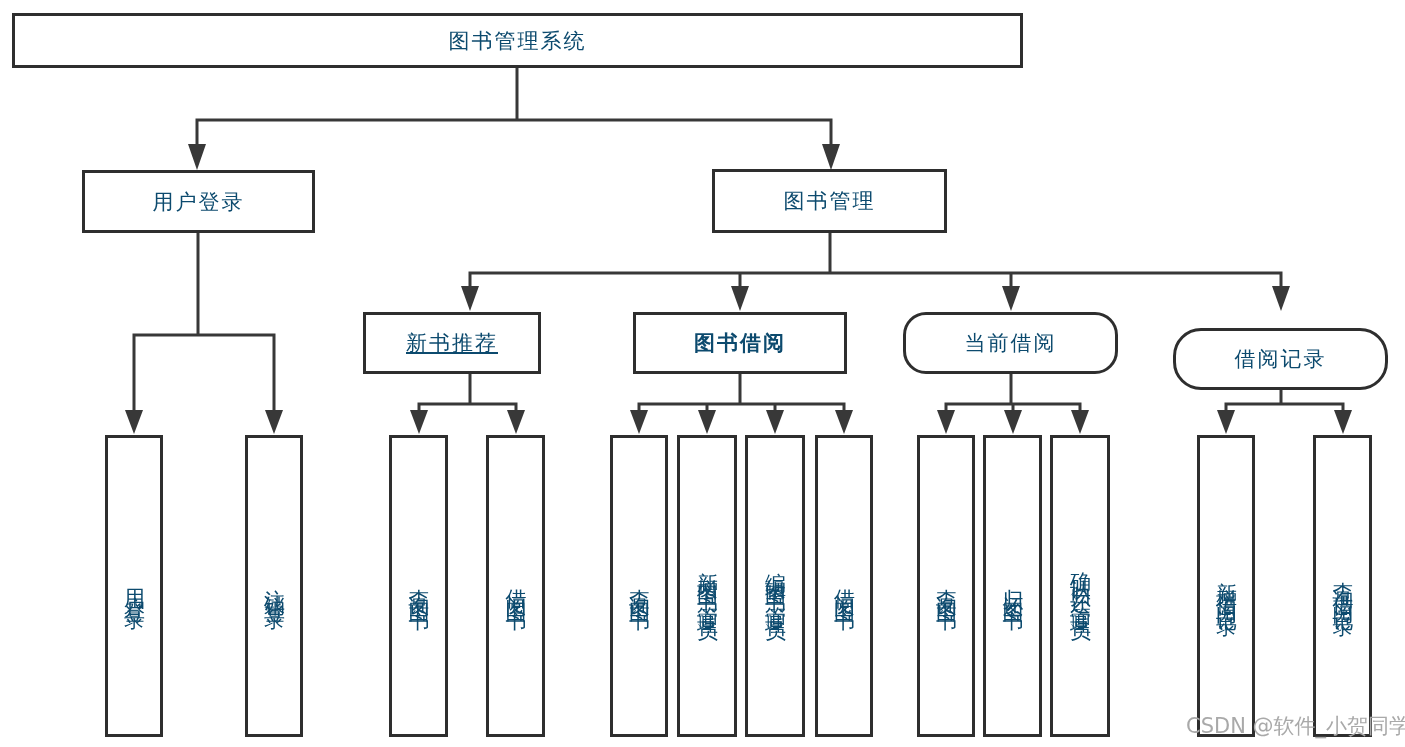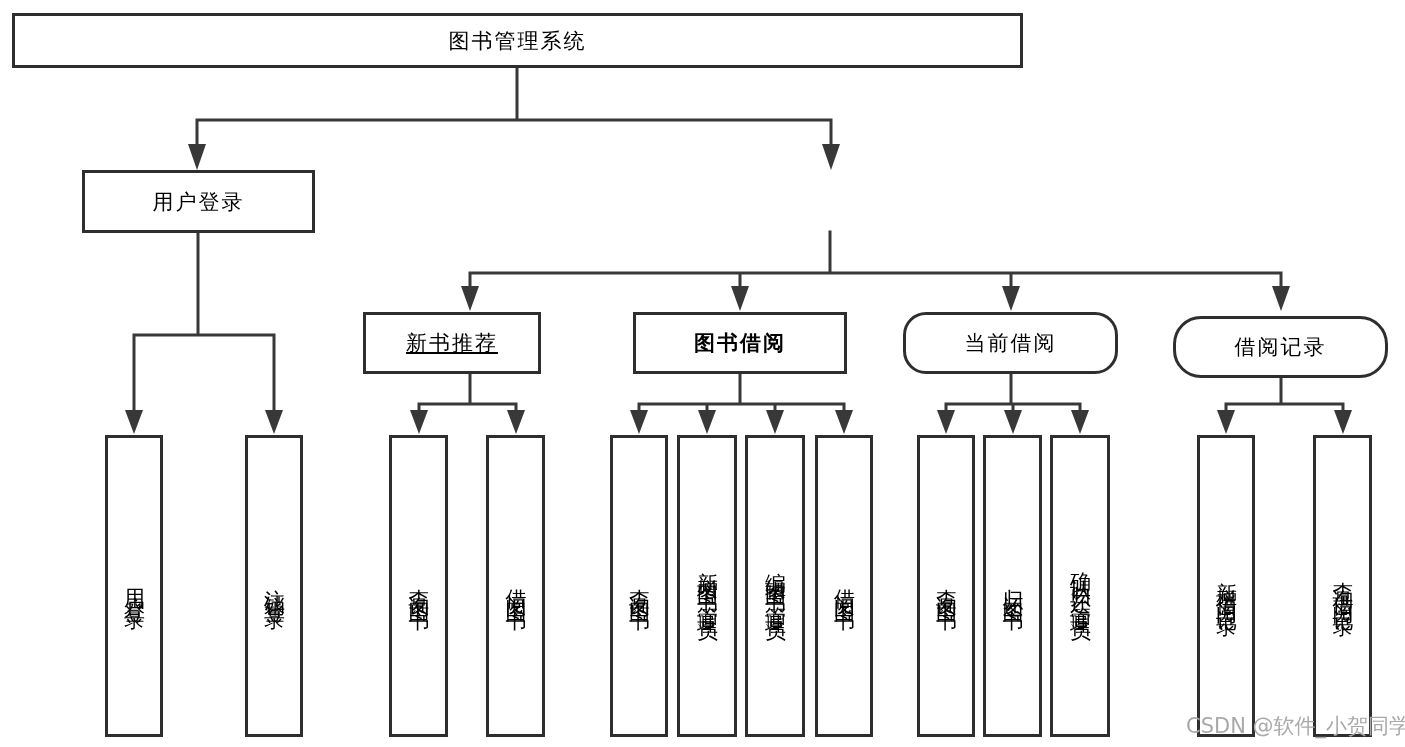--- a/index.html
+++ b/index.html
@@ -10,21 +10,21 @@
     font-family:"DejaVu Sans","Liberation Sans",sans-serif;
     overflow:hidden;
   }
   .connectors{position:absolute;left:0;top:0;width:1405px;height:747px;}
   .box{
     position:absolute;
     box-sizing:border-box;
     border:3px solid #2e2e2e;
     background:#ffffff;
     display:flex;align-items:center;justify-content:center;
-    color:#000000;
+    color:#0c4a6e;
   }
   .hbox{font-size:21px;letter-spacing:2px;white-space:nowrap;}
   .vbox{
     writing-mode:vertical-lr;
     text-orientation:mixed;
     font-size:21px;
     letter-spacing:7px;
     line-height:1;
   }
   .watermark{
@@ -73,25 +73,26 @@
     <polygon points="1071,410 1089,410 1080,434" fill="#383838" stroke="none"></polygon>
 
     <path d="M1281 373 L1281 404 M1226 404 L1343 404 M1226 404 L1226 412 M1343 404 L1343 412"></path>
     <polygon points="1217,410 1235,410 1226,434" fill="#383838" stroke="none"></polygon>
     <polygon points="1334,410 1352,410 1343,434" fill="#383838" stroke="none"></polygon>
   </svg>
 
   <div class="box hbox" style="left:12px;top:13px;width:1011px;height:55px;">图书管理系统</div>
 
   <div class="box hbox" style="left:82px;top:170px;width:233px;height:63px;">用户登录</div>
+  <div class="box hbox" style="left:712px;top:169px;width:235px;height:64px;">图书管理</div>
 
   <div class="box hbox" style="left:363px;top:312px;width:178px;height:62px;text-decoration:underline;">新书推荐</div>
   <div class="box hbox" style="left:633px;top:312px;width:214px;height:62px;font-weight:bold;">图书借阅</div>
   <div class="box hbox" style="left:903px;top:312px;width:215px;height:62px;border-radius:23px;">当前借阅</div>
-  <div class="box hbox" style="left:1173px;top:316px;width:215px;height:62px;border-radius:28px;">借阅记录</div>
+  <div class="box hbox" style="left:1173px;top:328px;width:215px;height:62px;border-radius:28px;">借阅记录</div>
 
   <div class="box vbox" style="left:105px;top:435px;width:58px;height:302px;">用户登录</div>
   <div class="box vbox" style="left:245px;top:435px;width:58px;height:302px;">注销登录</div>
 
   <div class="box vbox" style="left:389px;top:435px;width:59px;height:302px;">查询图书</div>
   <div class="box vbox" style="left:486px;top:435px;width:59px;height:302px;">借阅图书</div>
 
   <div class="box vbox" style="left:610px;top:435px;width:58px;height:302px;">查询图书</div>
   <div class="box vbox" style="left:677px;top:435px;width:60px;height:302px;">新增图书（管理员）</div>
   <div class="box vbox" style="left:745px;top:435px;width:60px;height:302px;">编辑图书（管理员）</div>

